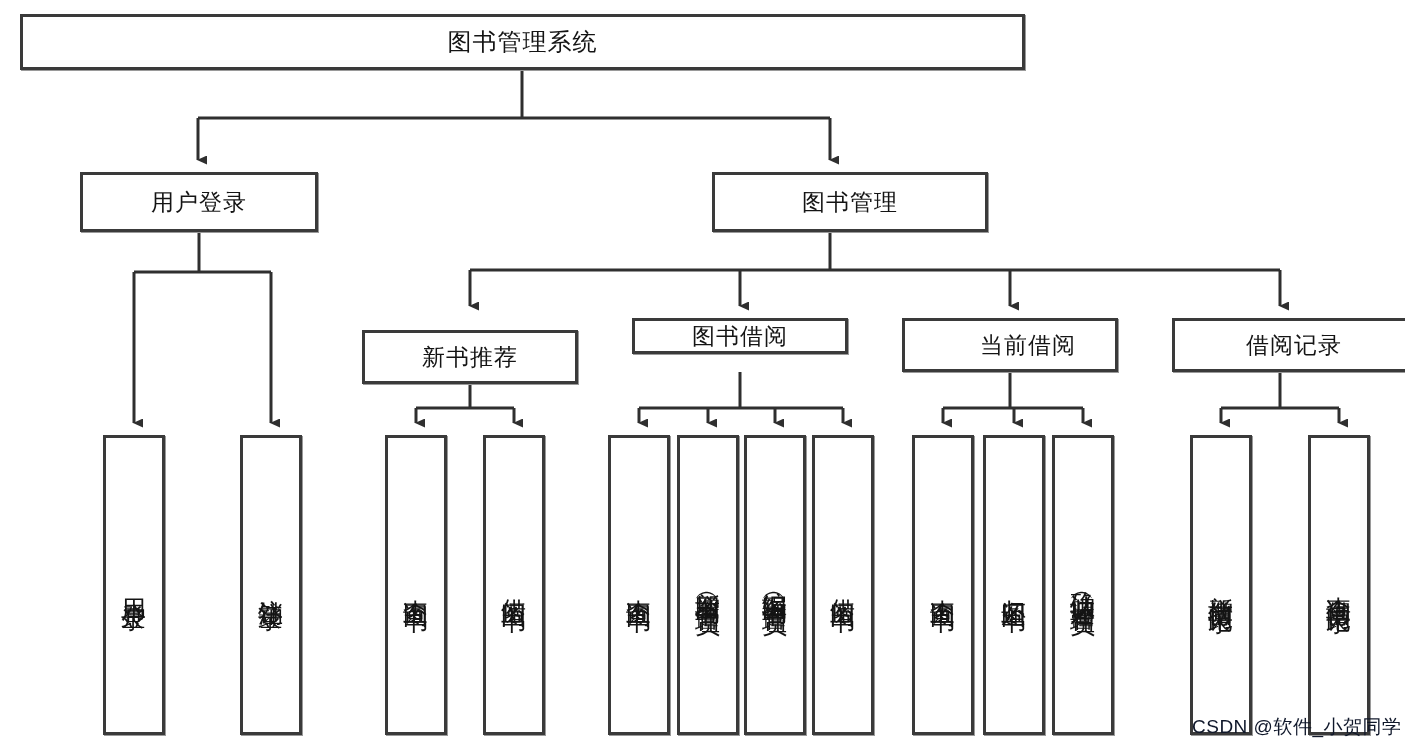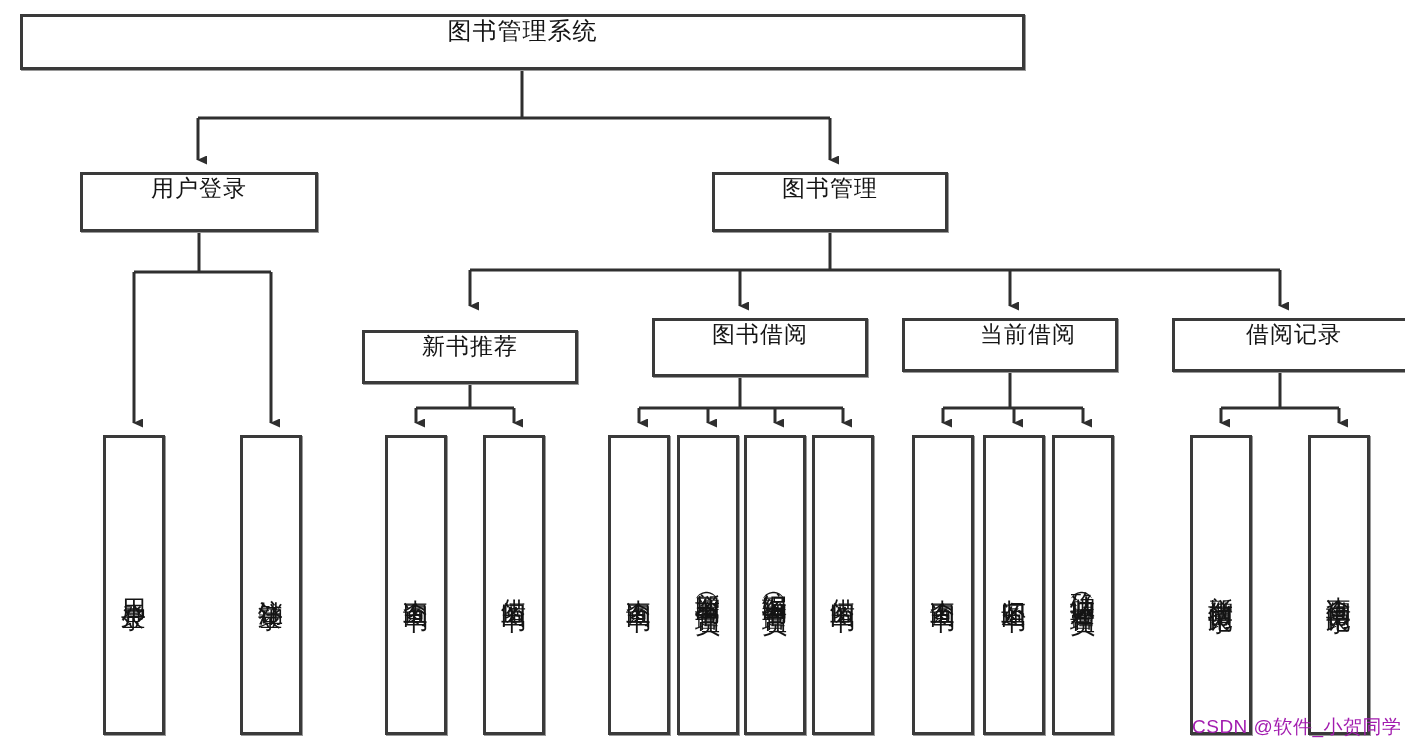--- a/index.html
+++ b/index.html
@@ -7,20 +7,21 @@
   #canvas{position:relative;width:1405px;height:747px;background:#fff;}
   svg.wires{position:absolute;left:0;top:0;width:1405px;height:747px;pointer-events:none;}
 
   .node{
     position:absolute;
     box-sizing:border-box;
     background:#ffffff;
     border:3px solid #3a3a3a;
     box-shadow:1px 1px 0 0 #9a9a9a;
     display:flex;
+    align-items:center;
     justify-content:center;
     color:#111;
   }
   .node .lbl{
     font-size:23px;
     line-height:1.15;
     letter-spacing:1px;
     white-space:nowrap;
     color:#141414;
   }
@@ -36,21 +37,21 @@
     font-size:25px;
     line-height:1.12;
     letter-spacing:3px;
     white-space:normal;
     max-height:100%;
     text-align:center;
   }
   .watermark{
     position:absolute;
     font-size:19px;
-    color:#a21caf;
+    color:#0f172a;
     letter-spacing:0.5px;
     white-space:nowrap;
     font-family:"Liberation Sans","DejaVu Sans",sans-serif;
   }
 </style>
 </head>
 <body>
 
 <div id="canvas">
 
@@ -104,28 +105,28 @@
     </g>
   </svg>
 
   <div class="node root" style="left:20px;top:14px;width:1005px;height:56px;">
     <span class="lbl">图书管理系统</span>
   </div>
 
   <div class="node" style="left:80px;top:172px;width:238px;height:60px;">
     <span class="lbl">用户登录</span>
   </div>
-  <div class="node" style="left:712px;top:172px;width:236px;height:60px;">
+  <div class="node" style="left:712px;top:172px;width:276px;height:60px;">
     <span class="lbl">图书管理</span>
   </div>
 
   <div class="node" style="left:362px;top:330px;width:216px;height:54px;">
     <span class="lbl">新书推荐</span>
   </div>
-  <div class="node" style="left:632px;top:318px;width:216px;height:59px;margin-left:20px;">
+  <div class="node" style="left:632px;top:318px;width:216px;height:36px;">
     <span class="lbl">图书借阅</span>
   </div>
   <div class="node" style="left:902px;top:318px;width:216px;height:54px;padding-left:36px;">
     <span class="lbl">当前借阅</span>
   </div>
   <div class="node" style="left:1172px;top:318px;width:244px;height:54px;">
     <span class="lbl">借阅记录</span>
   </div>
 
   <div class="node vert" style="left:103px;top:435px;width:62px;height:300px;">

